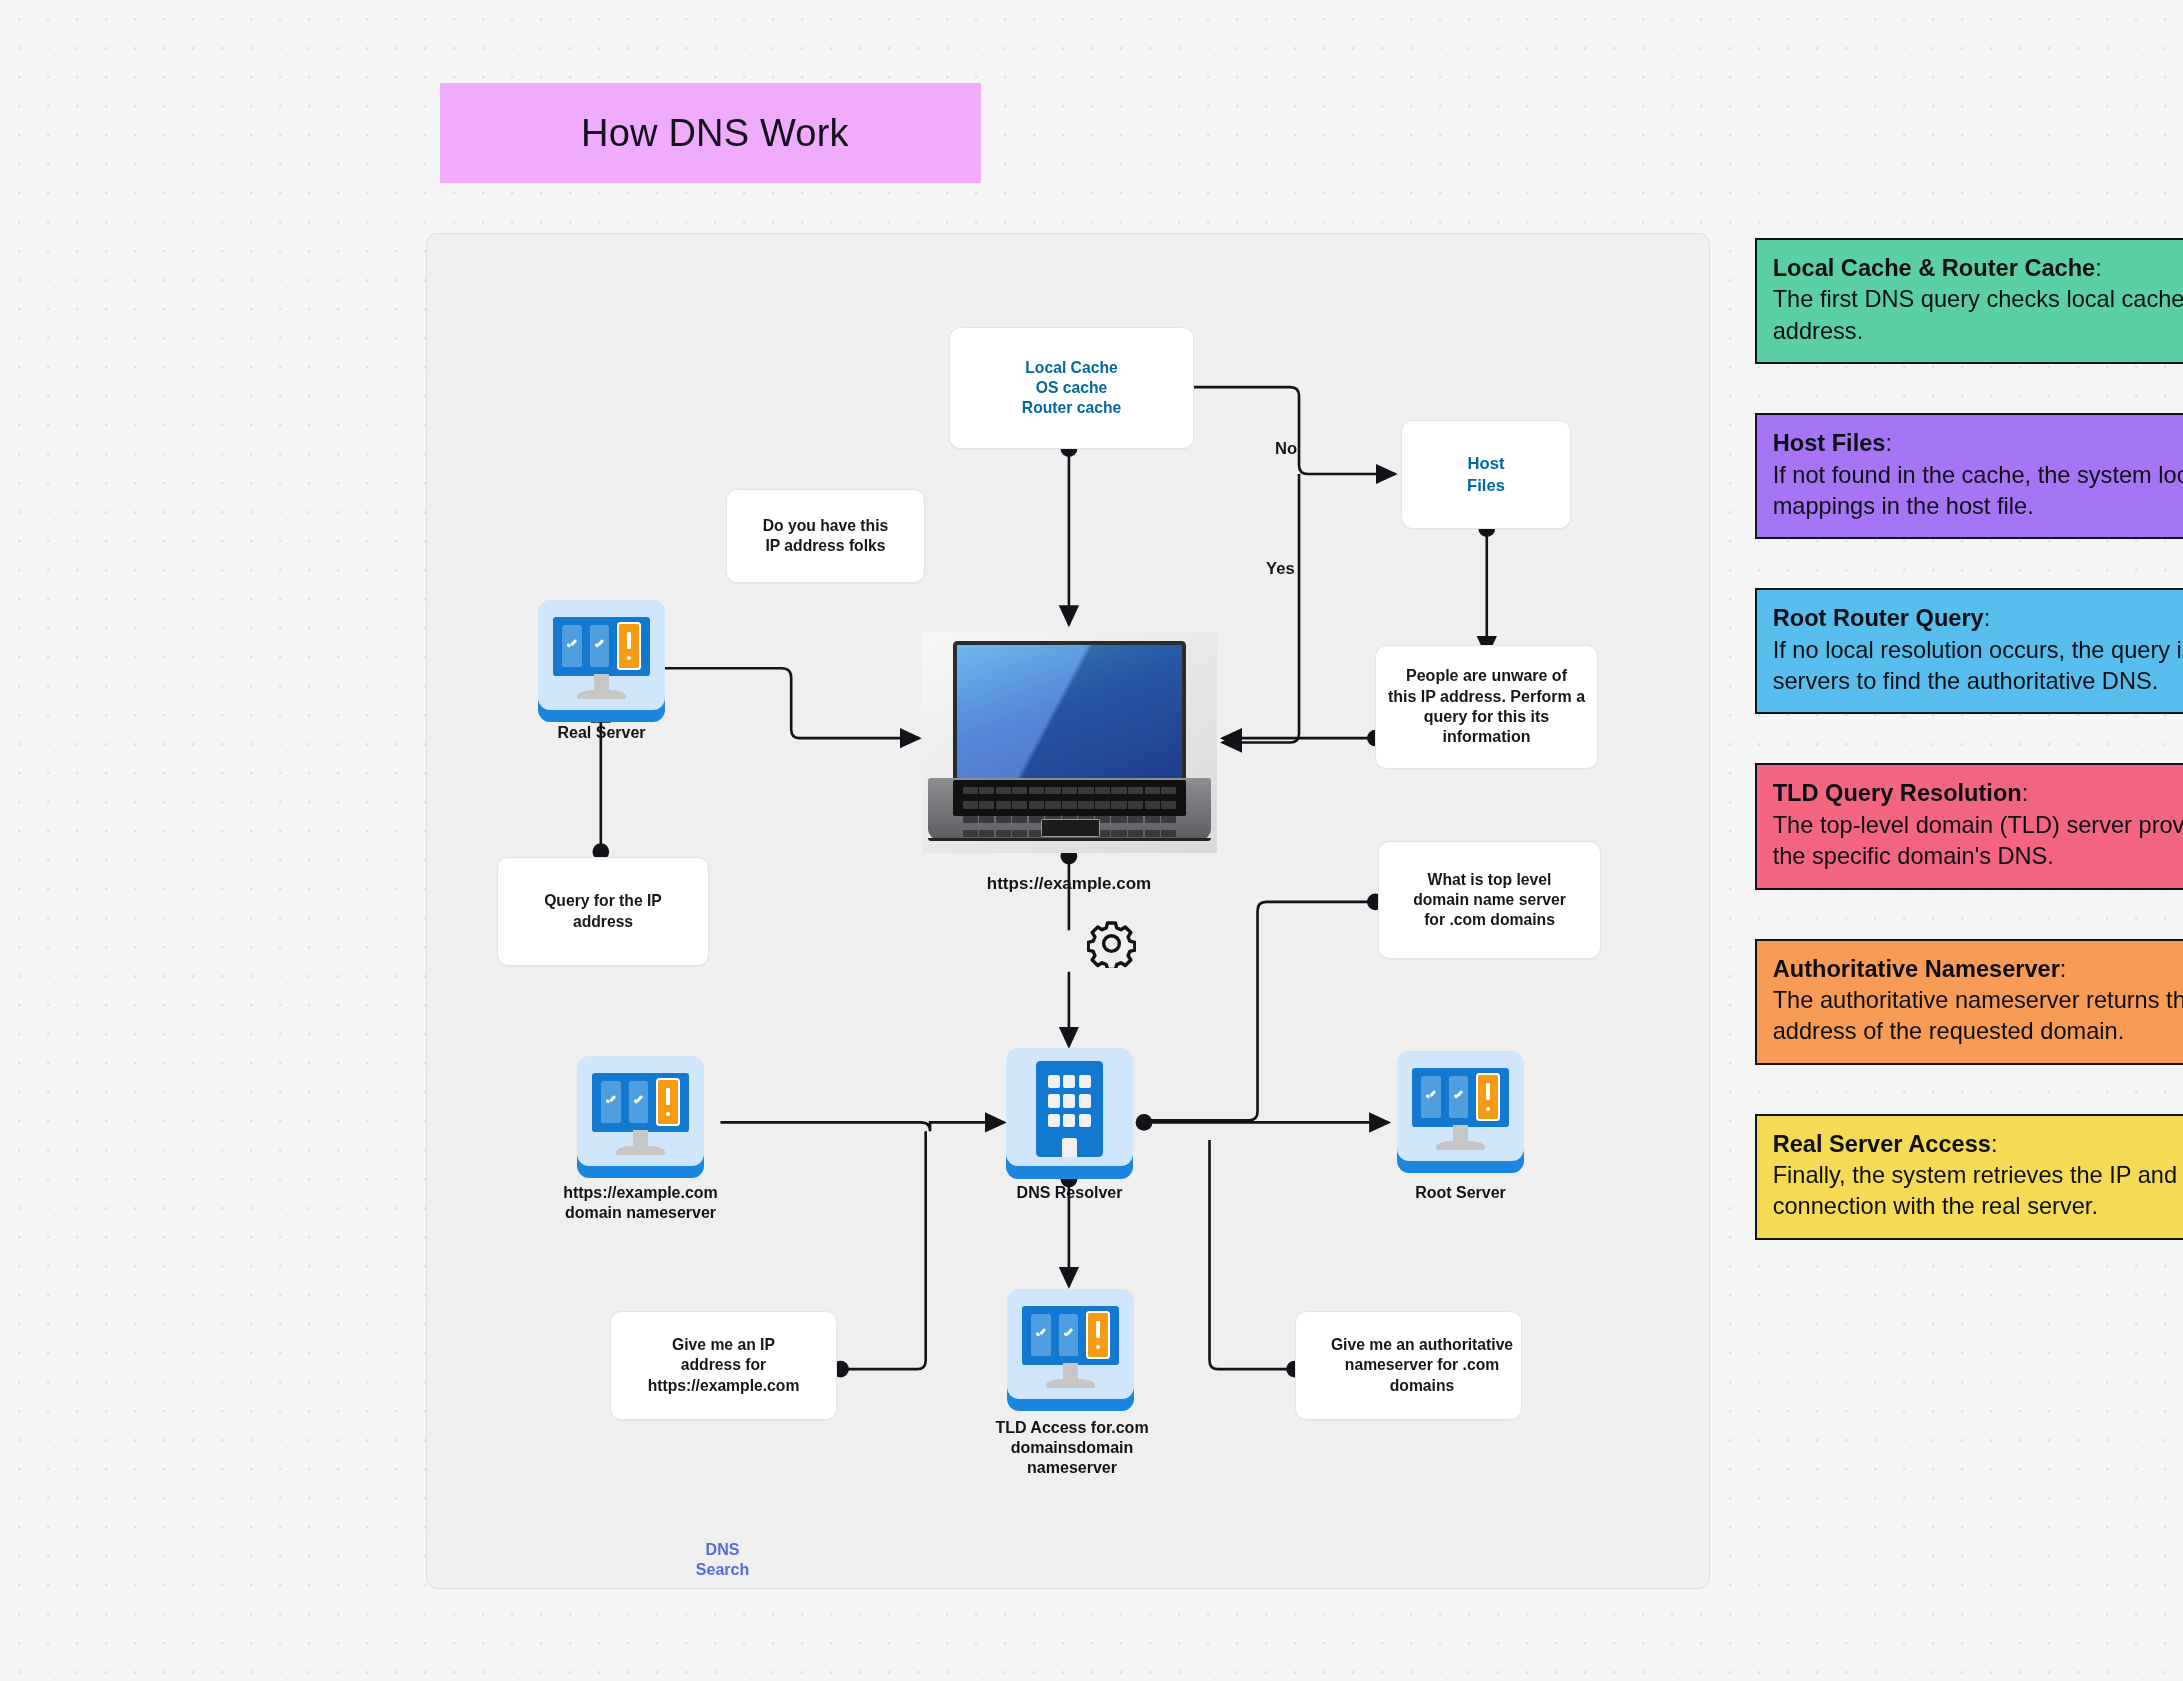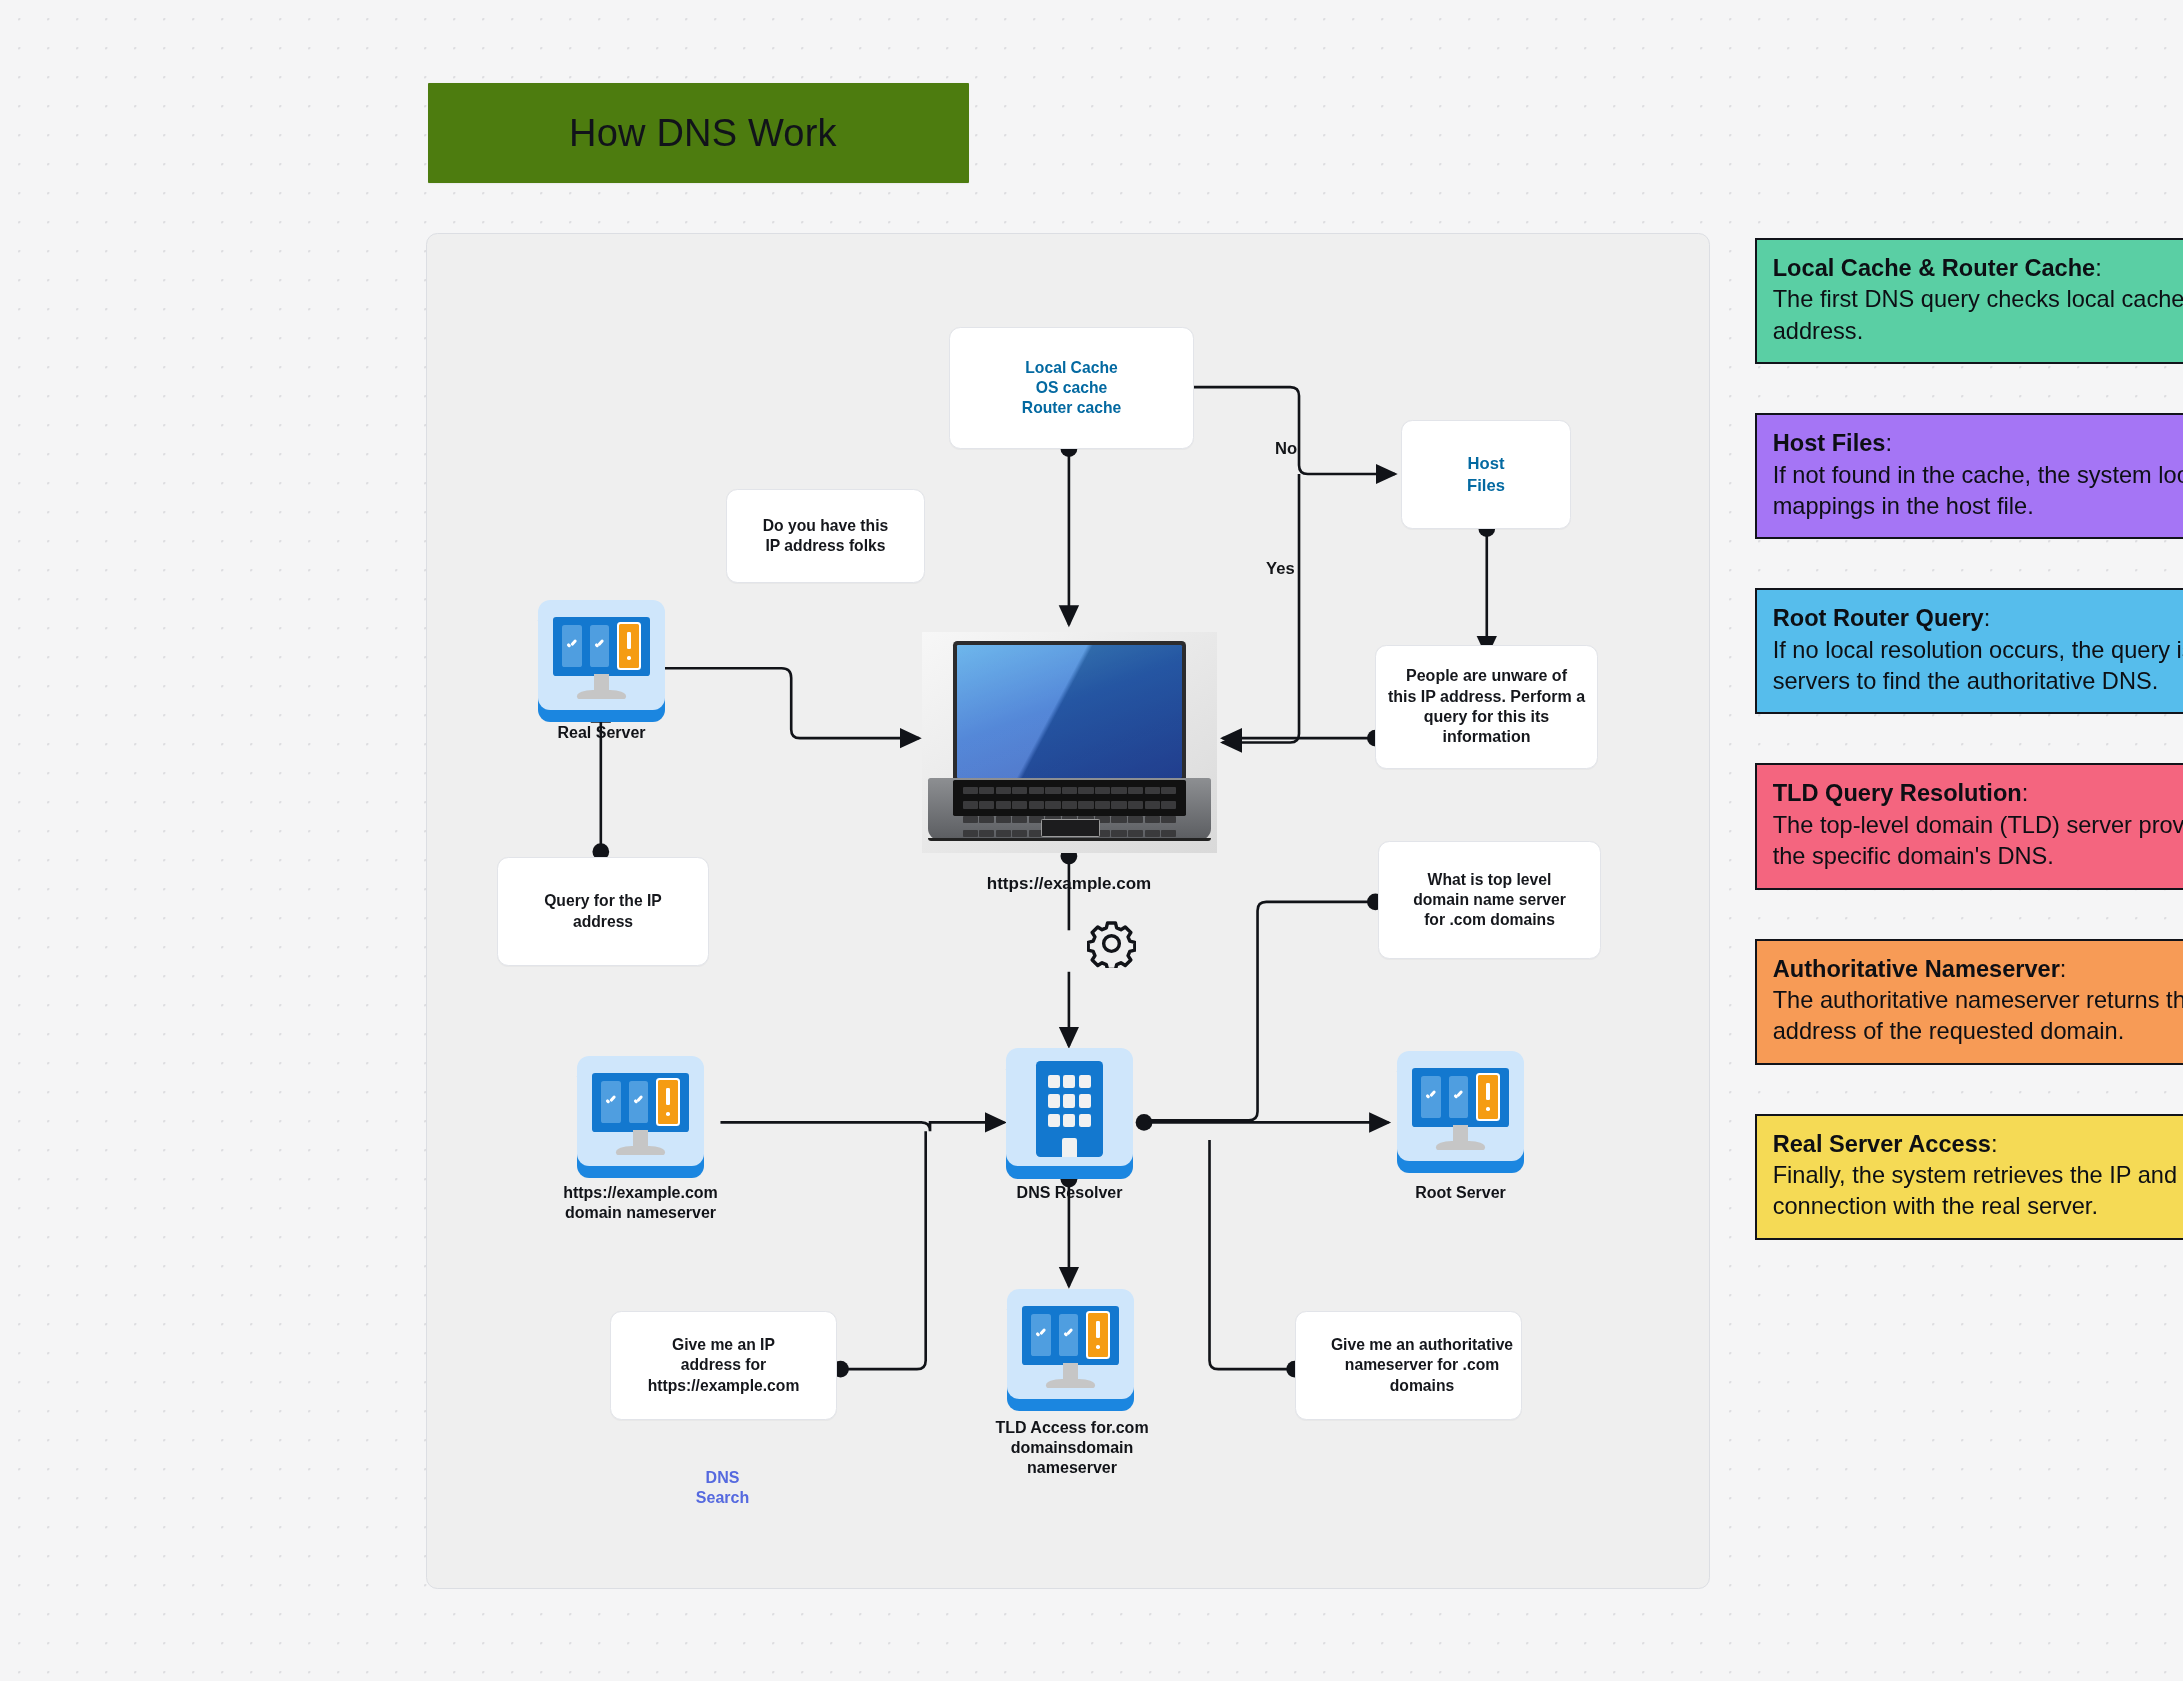--- a/index.html
+++ b/index.html
@@ -8,22 +8,22 @@
     background-color:#f5f5f6;
     background-image:radial-gradient(circle, #d0d0d4 1px, transparent 1px);
     background-size:29px 29px;
     background-position:4.4px 4.4px;
     font-family:"Liberation Sans", sans-serif;
     -webkit-font-smoothing:antialiased;
   }
 
   
   #title-card{
-    position:absolute;left:428px;top:83px;width:541px;height:100px;
-    background:#4d7c0f;border-radius:0.9px;
+    position:absolute;left:440px;top:83px;width:541px;height:100px;
+    background:#f0abfc;border-radius:0.9px;
     display:flex;align-items:center;
     box-shadow:0 0.4px 1.3px rgba(0,0,0,.05);
   }
   #title-card .t{
     margin-left:141px;font-size:38px;font-weight:400;color:#11131a;
     letter-spacing:0.2px;white-space:nowrap;
   }
 
   
   #diagram-panel{
@@ -381,21 +381,21 @@
   <div class="base"></div>
 </div>
 <div class="nodelabel" style="left:1371px;top:1183px;width:179px;">Root Server</div>
 
 <div class="note" style="left:610px;top:1311px;width:227px;height:109px;font-size:15.7px;">
   <span class="txt">Give me an IP
 address for
 https://example.com</span>
 </div>
 
-<div class="nodelabel indigo" style="left:644px;top:1468px;width:157px;">DNS
+<div class="nodelabel indigo" style="left:644px;top:1540px;width:157px;">DNS
 Search</div>
 
 <div class="srv" style="left:1007px;top:1289px;width:127px;height:118px;">
   <div class="shadow"></div>
   <div class="plate"></div>
   <div class="mon">
     <div class="pane">
         <div class="chk"></div>
       </div>
     <div class="pane">

